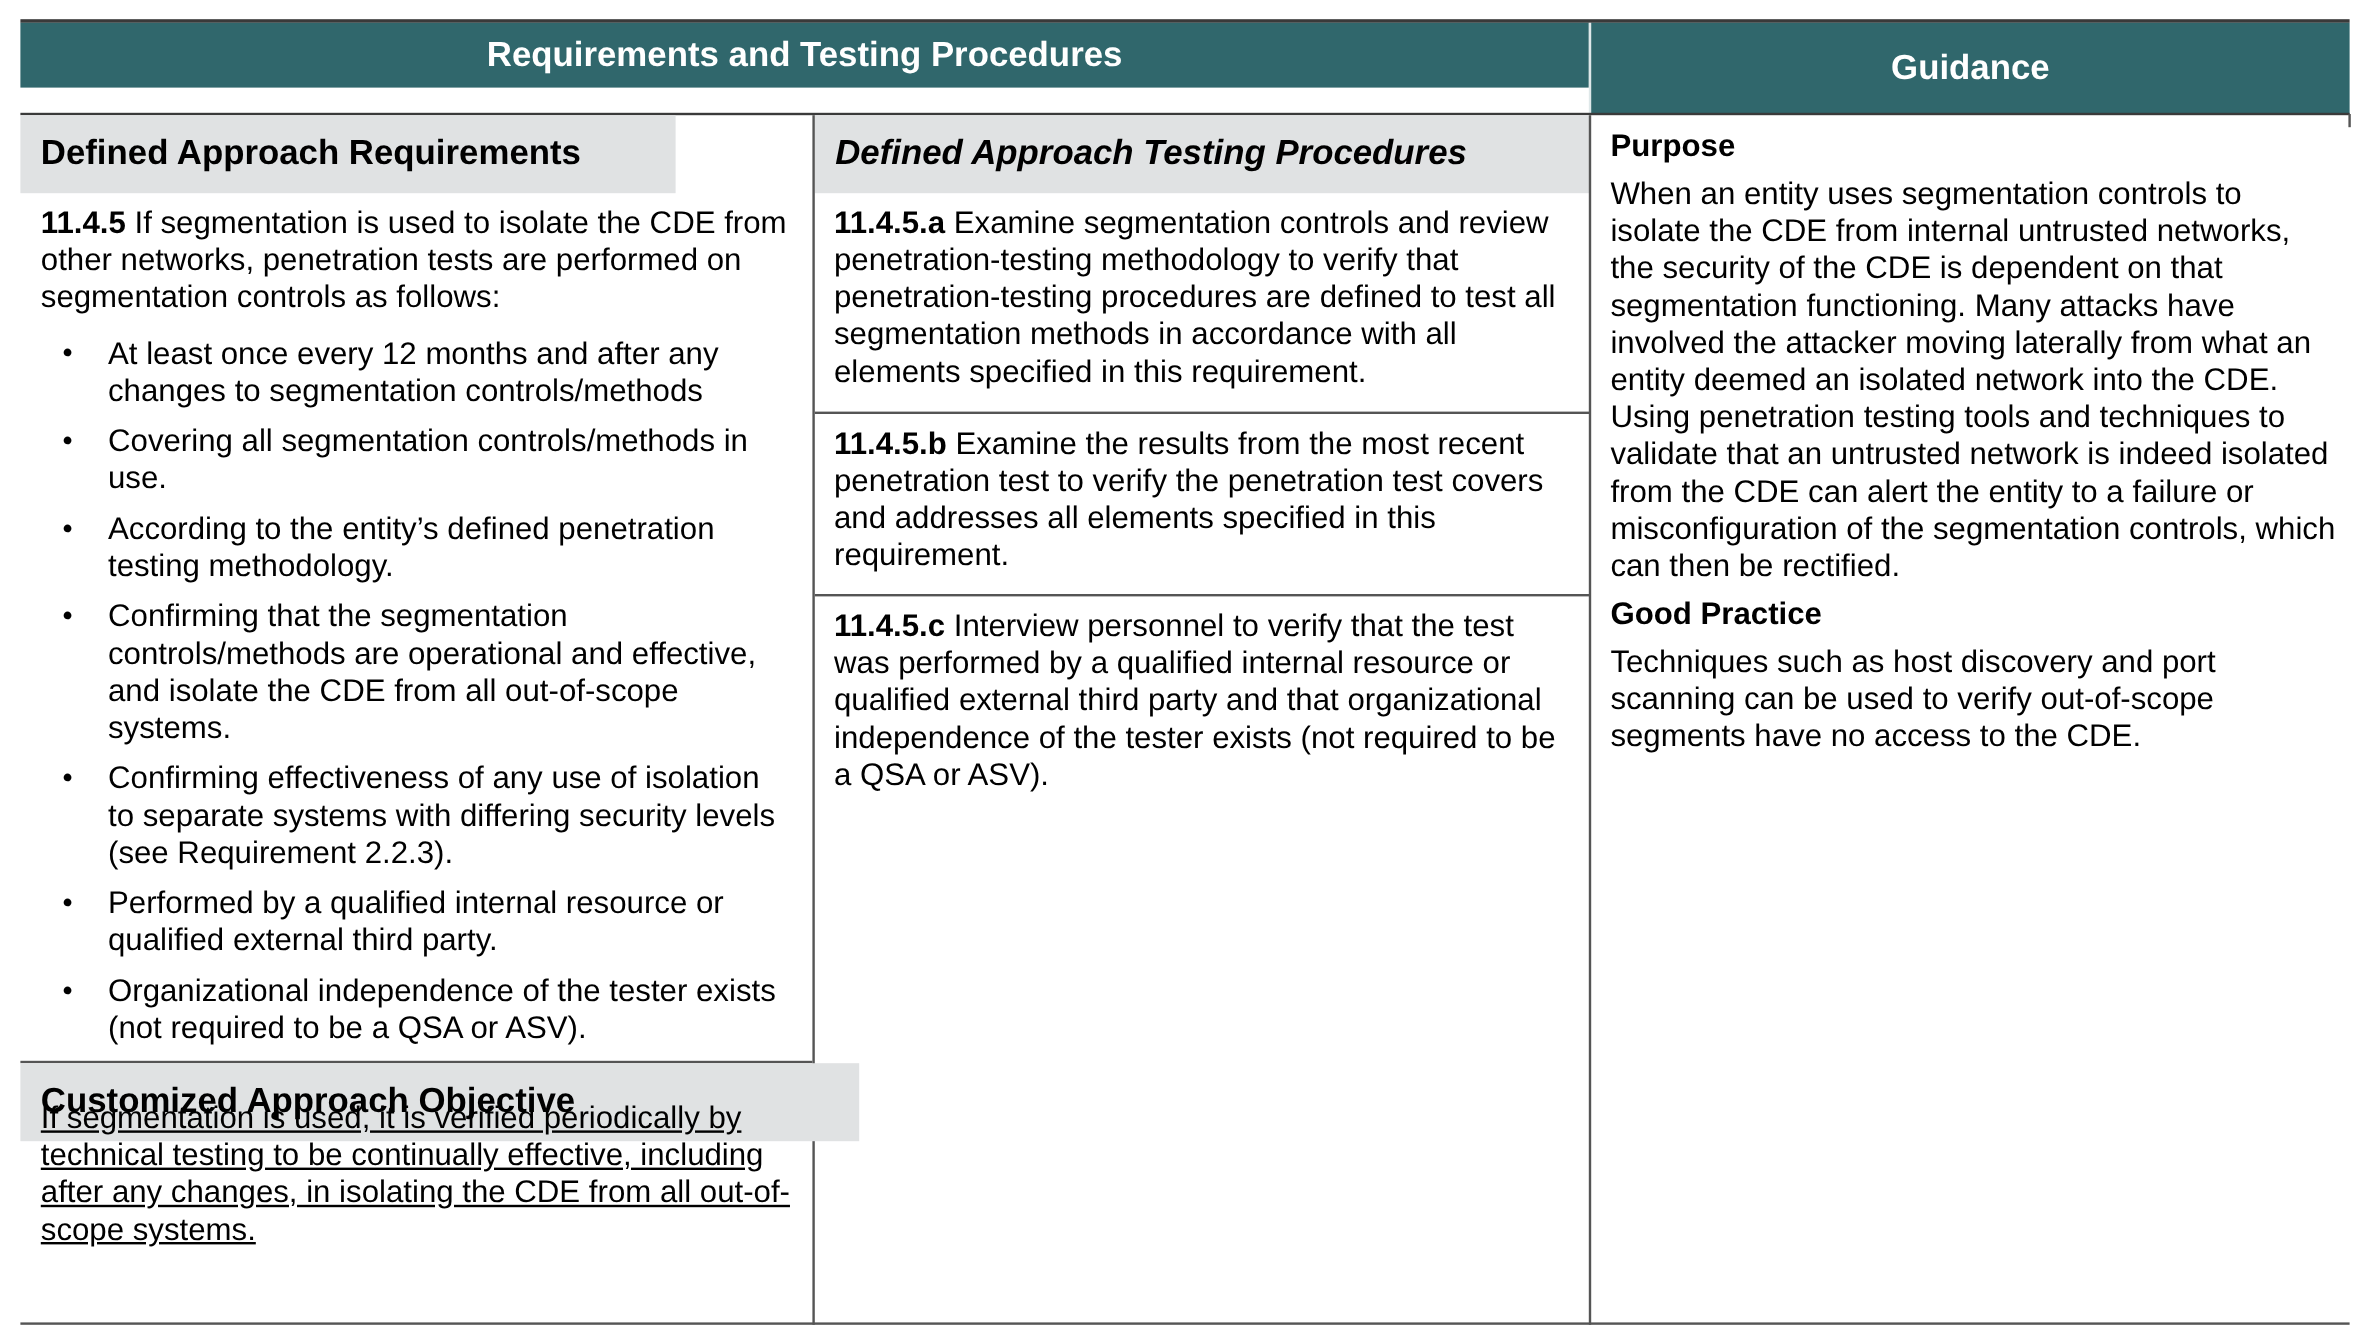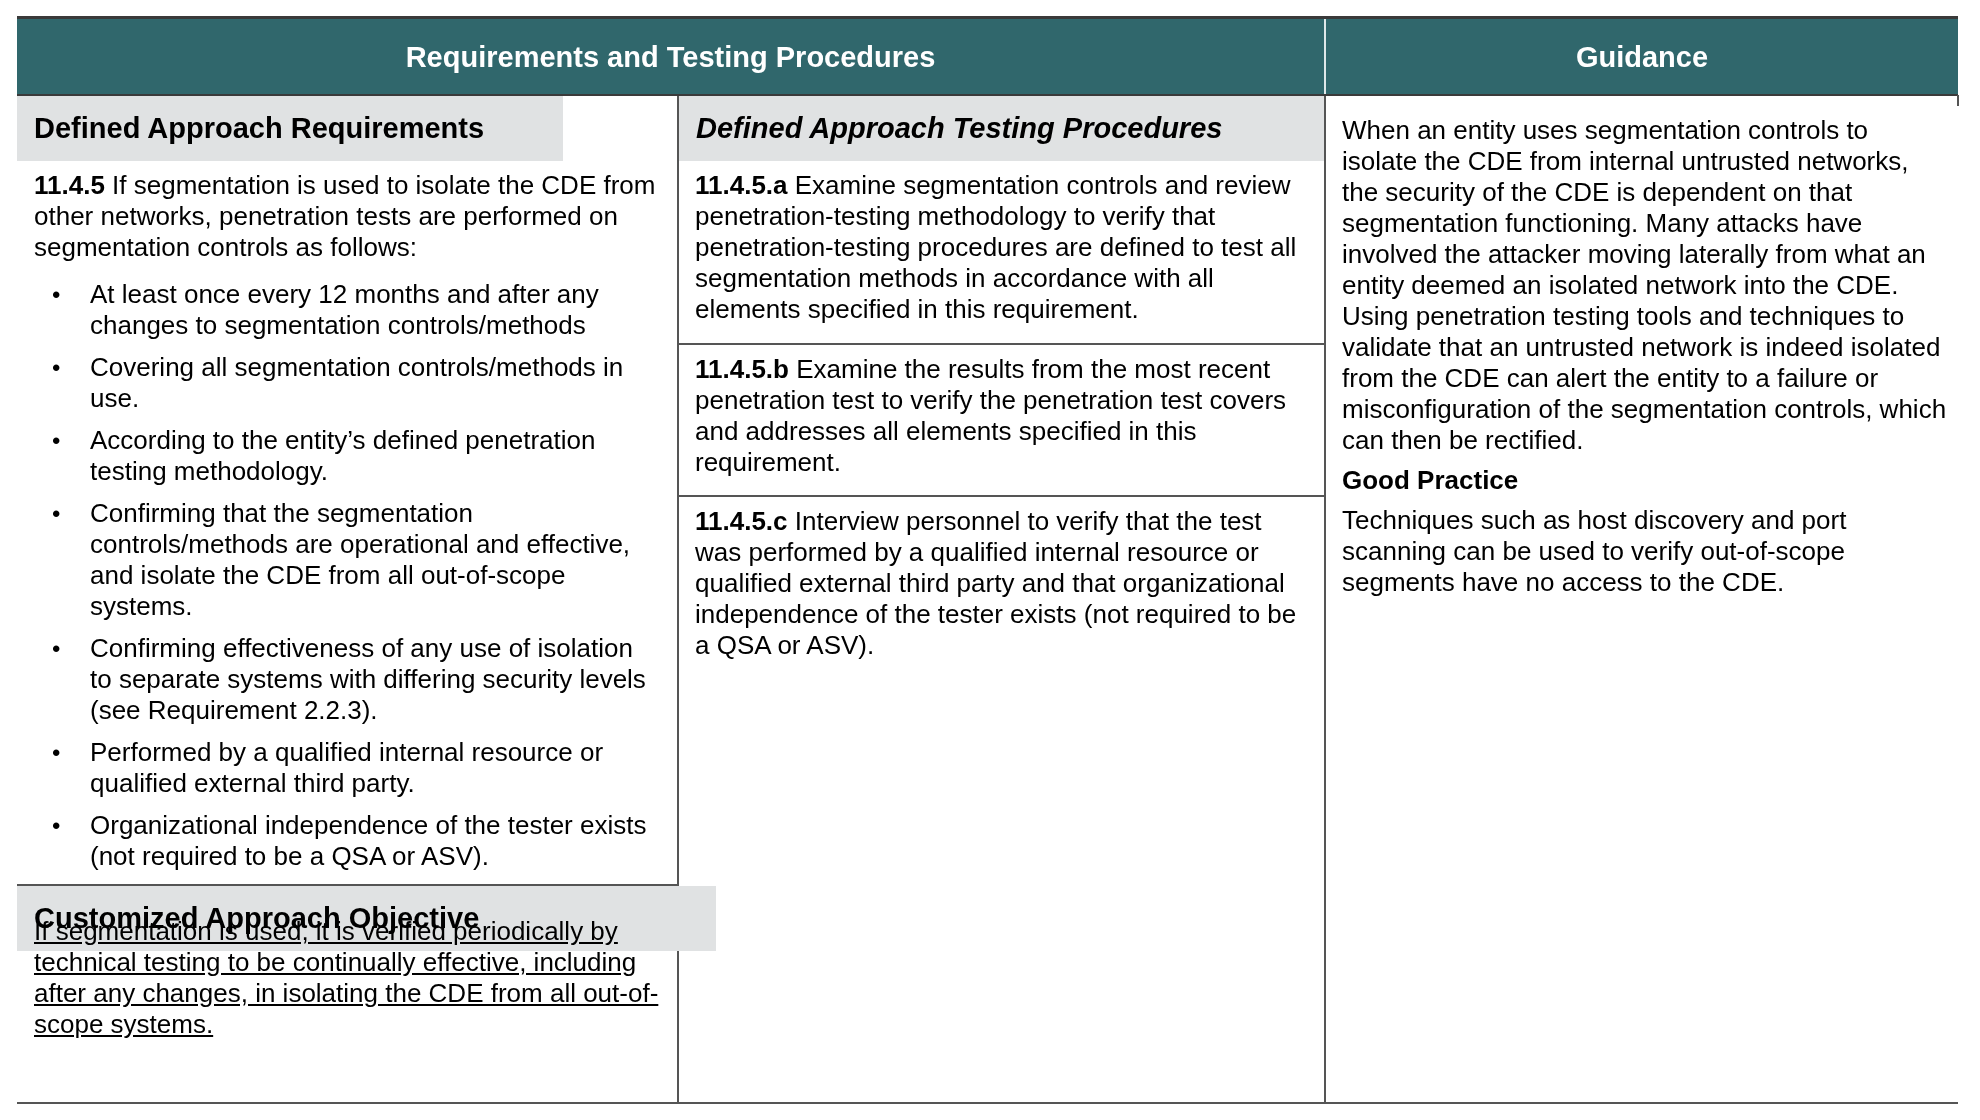--- a/index.html
+++ b/index.html
@@ -18,21 +18,21 @@
   ul.bul { list-style:none; margin:16px; padding:0; }
   ul.bul li { position:relative; padding-left:40px; margin-top:11px; }
   ul.bul li::before { content:"\2022"; position:absolute; left:2px; top:0; font-size:24px; }
   .h { font-weight:bold; font-size:26px; line-height:31px; }
 </style>
 </head>
 <body>
 
 <div class="abs topline" style="left:17px;top:16px;width:1941px;height:3px;"></div>
 
-<div class="abs band" style="left:17px;top:19px;width:1307px;height:76px;">
+<div class="abs band" style="left:17px;top:19px;width:1307px;height:54px;">
   <span>Requirements and Testing Procedures</span>
 </div>
 <div class="abs" style="left:1324px;top:19px;width:2px;height:76px;background:#dfe8e9;"></div>
 <div class="abs band" style="left:1326px;top:19px;width:632px;height:76px;">
   <span>Guidance</span>
 </div>
 <div class="abs hline" style="left:17px;top:94px;width:1941px;background:#3a3a3a;"></div>
 
 <div class="abs gray" style="left:17px;top:96px;width:546px;height:65px;">
   <span>Defined Approach Requirements</span>
@@ -70,18 +70,19 @@
 <div class="abs hline" style="left:679px;top:343px;width:646px;"></div>
 <div class="abs txt" style="left:695px;top:354px;width:620px;">
   <b>11.4.5.b</b><span> Examine the results from the most recent penetration test to verify the penetration test covers and addresses all elements specified in this requirement.</span>
 </div>
 <div class="abs hline" style="left:679px;top:495px;width:646px;"></div>
 <div class="abs txt" style="left:695px;top:506px;width:620px;">
   <b>11.4.5.c</b><span> Interview personnel to verify that the test was performed by a qualified internal resource or qualified external third party and that organizational independence of the tester exists (not required to be a QSA or ASV).</span>
 </div>
 
 <div class="abs" style="left:1342px;top:106px;width:605px;">
+  <div class="h">Purpose</div>
   <div class="txt" style="margin-top:9px;">When an entity uses segmentation controls to isolate the CDE from internal untrusted networks, the security of the CDE is dependent on that segmentation functioning. Many attacks have involved the attacker moving laterally from what an entity deemed an isolated network into the CDE. Using penetration testing tools and techniques to validate that an untrusted network is indeed isolated from the CDE can alert the entity to a failure or misconfiguration of the segmentation controls, which can then be rectified.</div>
   <div class="h" style="margin-top:9px;">Good Practice</div>
   <div class="txt" style="margin-top:9px;">Techniques such as host discovery and port scanning can be used to verify out-of-scope segments have no access to the CDE.</div>
 </div>
 
 <div class="abs hline" style="left:17px;top:1102px;width:1941px;"></div>
 
 </body></html>

